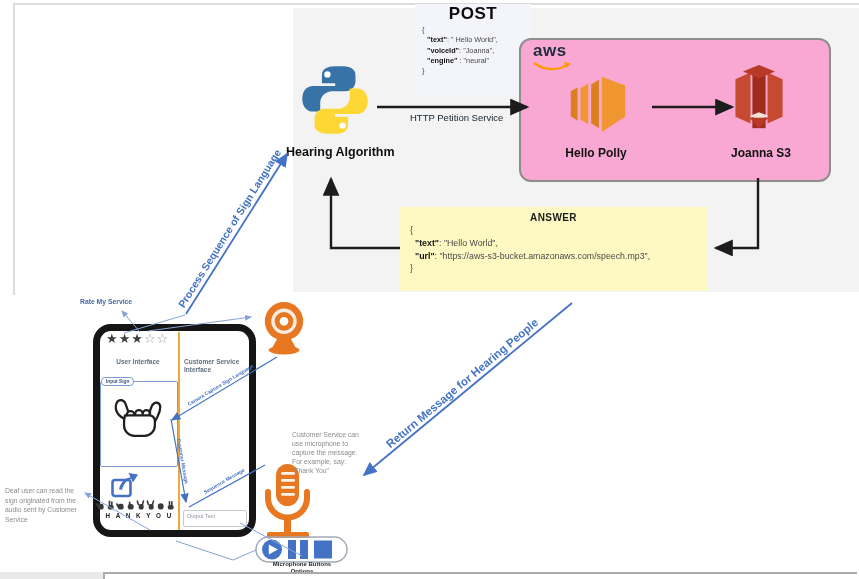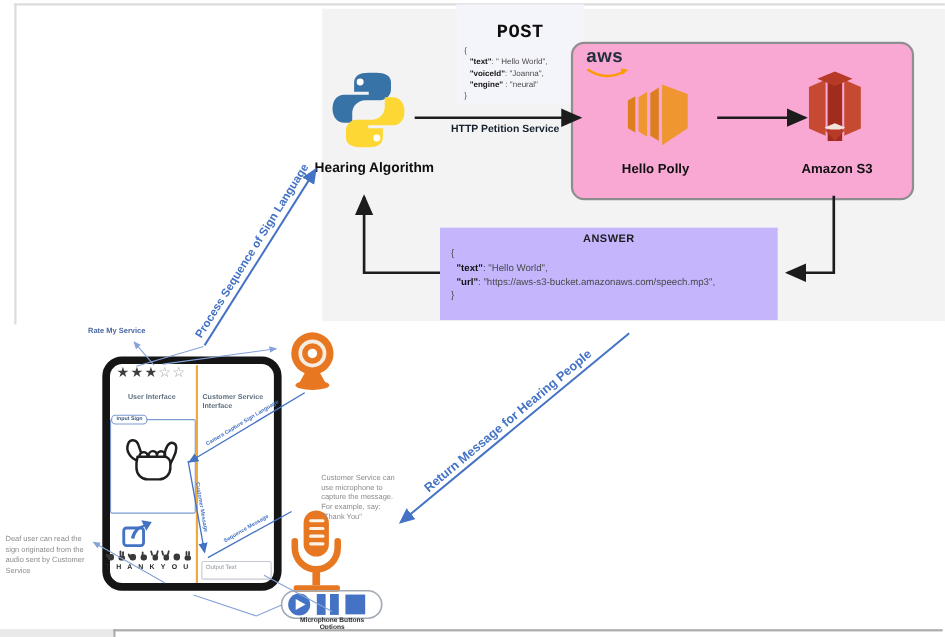--- a/index.html
+++ b/index.html
@@ -7,45 +7,45 @@
           font-family:"Liberation Sans",sans-serif;}
   .abs{position:absolute;}
 
   
   .page-hline{left:13px;top:3px;width:846px;height:2px;background:#dcdcdc;}
   .page-vline{left:13px;top:3px;width:2px;height:292px;background:#dcdcdc;}
   .gray-panel{left:293px;top:8px;width:566px;height:284px;background:#f3f3f3;}
 
   
   .post-block{left:415px;top:4px;width:116px;height:91px;background:#f4f4fb;}
-  .post-title{margin-top:17px;text-align:center;font-size:17px;font-weight:bold;color:#0d0d0d;letter-spacing:.5px;font-family:Liberation Mono, monospace;}
+  .post-title{margin-top:0;text-align:center;font-size:17px;font-weight:bold;color:#0d0d0d;letter-spacing:.5px;}
   .codewrap{margin-top:1px;padding-left:7px;}
   .codeline{font-size:7.3px;line-height:10.3px;color:#4a4a4a;white-space:nowrap;}
   .codeline .k{font-weight:bold;color:#141414;}
   .ind{padding-left:5px;}
 
   
   .python-logo{left:297px;top:59px;}
   .python-label{left:286px;top:145px;font-size:12.5px;font-weight:bold;color:#0f0f0f;}
 
   
-  .http-label{left:410px;top:112px;font-size:9.5px;font-weight:bold;color:#13202e;}
+  .http-label{left:410px;top:112px;font-size:9.5px;font-weight:normal;color:#13202e;}
 
   
   .aws-box{left:519px;top:38px;width:308px;height:140px;background:#f9a8d4;border:2px solid #8e8e8e;border-radius:12px;}
   .aws-logo-text{left:12px;top:1px;font-size:17px;font-weight:bold;color:#232f3e;letter-spacing:.5px;}
   .aws-swoosh{left:12px;top:22px;}
   .polly-icon{left:42px;top:24px;}
   .s3-icon{left:205px;top:22px;}
   .aws-svc-label{top:106px;width:130px;text-align:center;font-size:12px;font-weight:bold;color:#111;}
   .polly-label{left:10px;}
   .s3-label{left:180px;width:120px;}
 
   
-  .answer-block{left:400px;top:207px;width:307px;height:84px;background:#c4b5fd;}
+  .answer-block{left:400px;top:207px;width:307px;height:84px;background:#fef9c3;}
   .answer-title{margin-top:5px;text-align:center;font-size:10px;font-weight:bold;color:#1c1c1c;letter-spacing:.4px;}
   .answer-block .codewrap{padding-left:10px;margin-top:1px;}
   .answer-block .codeline{font-size:8.8px;line-height:12.8px;}
 
   
   .rlabel{position:absolute;white-space:nowrap;font-weight:bold;color:#4472c4;}
   #lbl-process{left:237px;top:233px;font-size:10.5px;transform:translate(-50%,-50%) rotate(-58deg) translateY(-9px);}
   #lbl-return{left:468px;top:390px;font-size:11.5px;transform:translate(-50%,-50%) rotate(-40deg) translateY(-9px);}
   #lbl-camera{left:223px;top:389px;font-size:5px;transform:translate(-50%,-50%) rotate(-31deg) translateY(-5px);}
   #lbl-custmsg{left:178px;top:462px;font-size:5px;transform:translate(-50%,-50%) rotate(80deg) translateY(-5px);}
@@ -139,21 +139,21 @@
     <div class="abs s3-icon">
       <svg width="66" height="72" viewBox="0 0 70 72">
         <polygon points="10,16 26,9 26,63 10,56" fill="#c64a31"></polygon>
         <polygon points="60,16 44,9 44,63 60,56" fill="#c64a31"></polygon>
         <rect x="28" y="4" width="14" height="64" fill="#a12c1e"></rect>
         <polygon points="35,1 52,8 35,15 18,8" fill="#b73a27"></polygon>
         <polygon points="35,51 45,55 35,59 25,55" fill="#f3e2da"></polygon>
         <polygon points="25,57 45,57 35,68" fill="#b73a27"></polygon>
       </svg>
     </div>
-    <div class="abs aws-svc-label s3-label">Amazon S3</div>
+    <div class="abs aws-svc-label s3-label">Joanna S3</div>
   </div>
 
   <div class="abs answer-block">
     <div class="answer-title">ANSWER</div>
     <div class="codewrap">
       <div class="codeline"><span>{</span></div>
       <div class="codeline ind"><span class="k">"text"</span><span>: "Hello World",</span></div>
       <div class="codeline ind"><span class="k">"url"</span><span>: "https://aws-s3-bucket.amazonaws.com/speech.mp3",</span></div>
       <div class="codeline"><span>}</span></div>
     </div>

